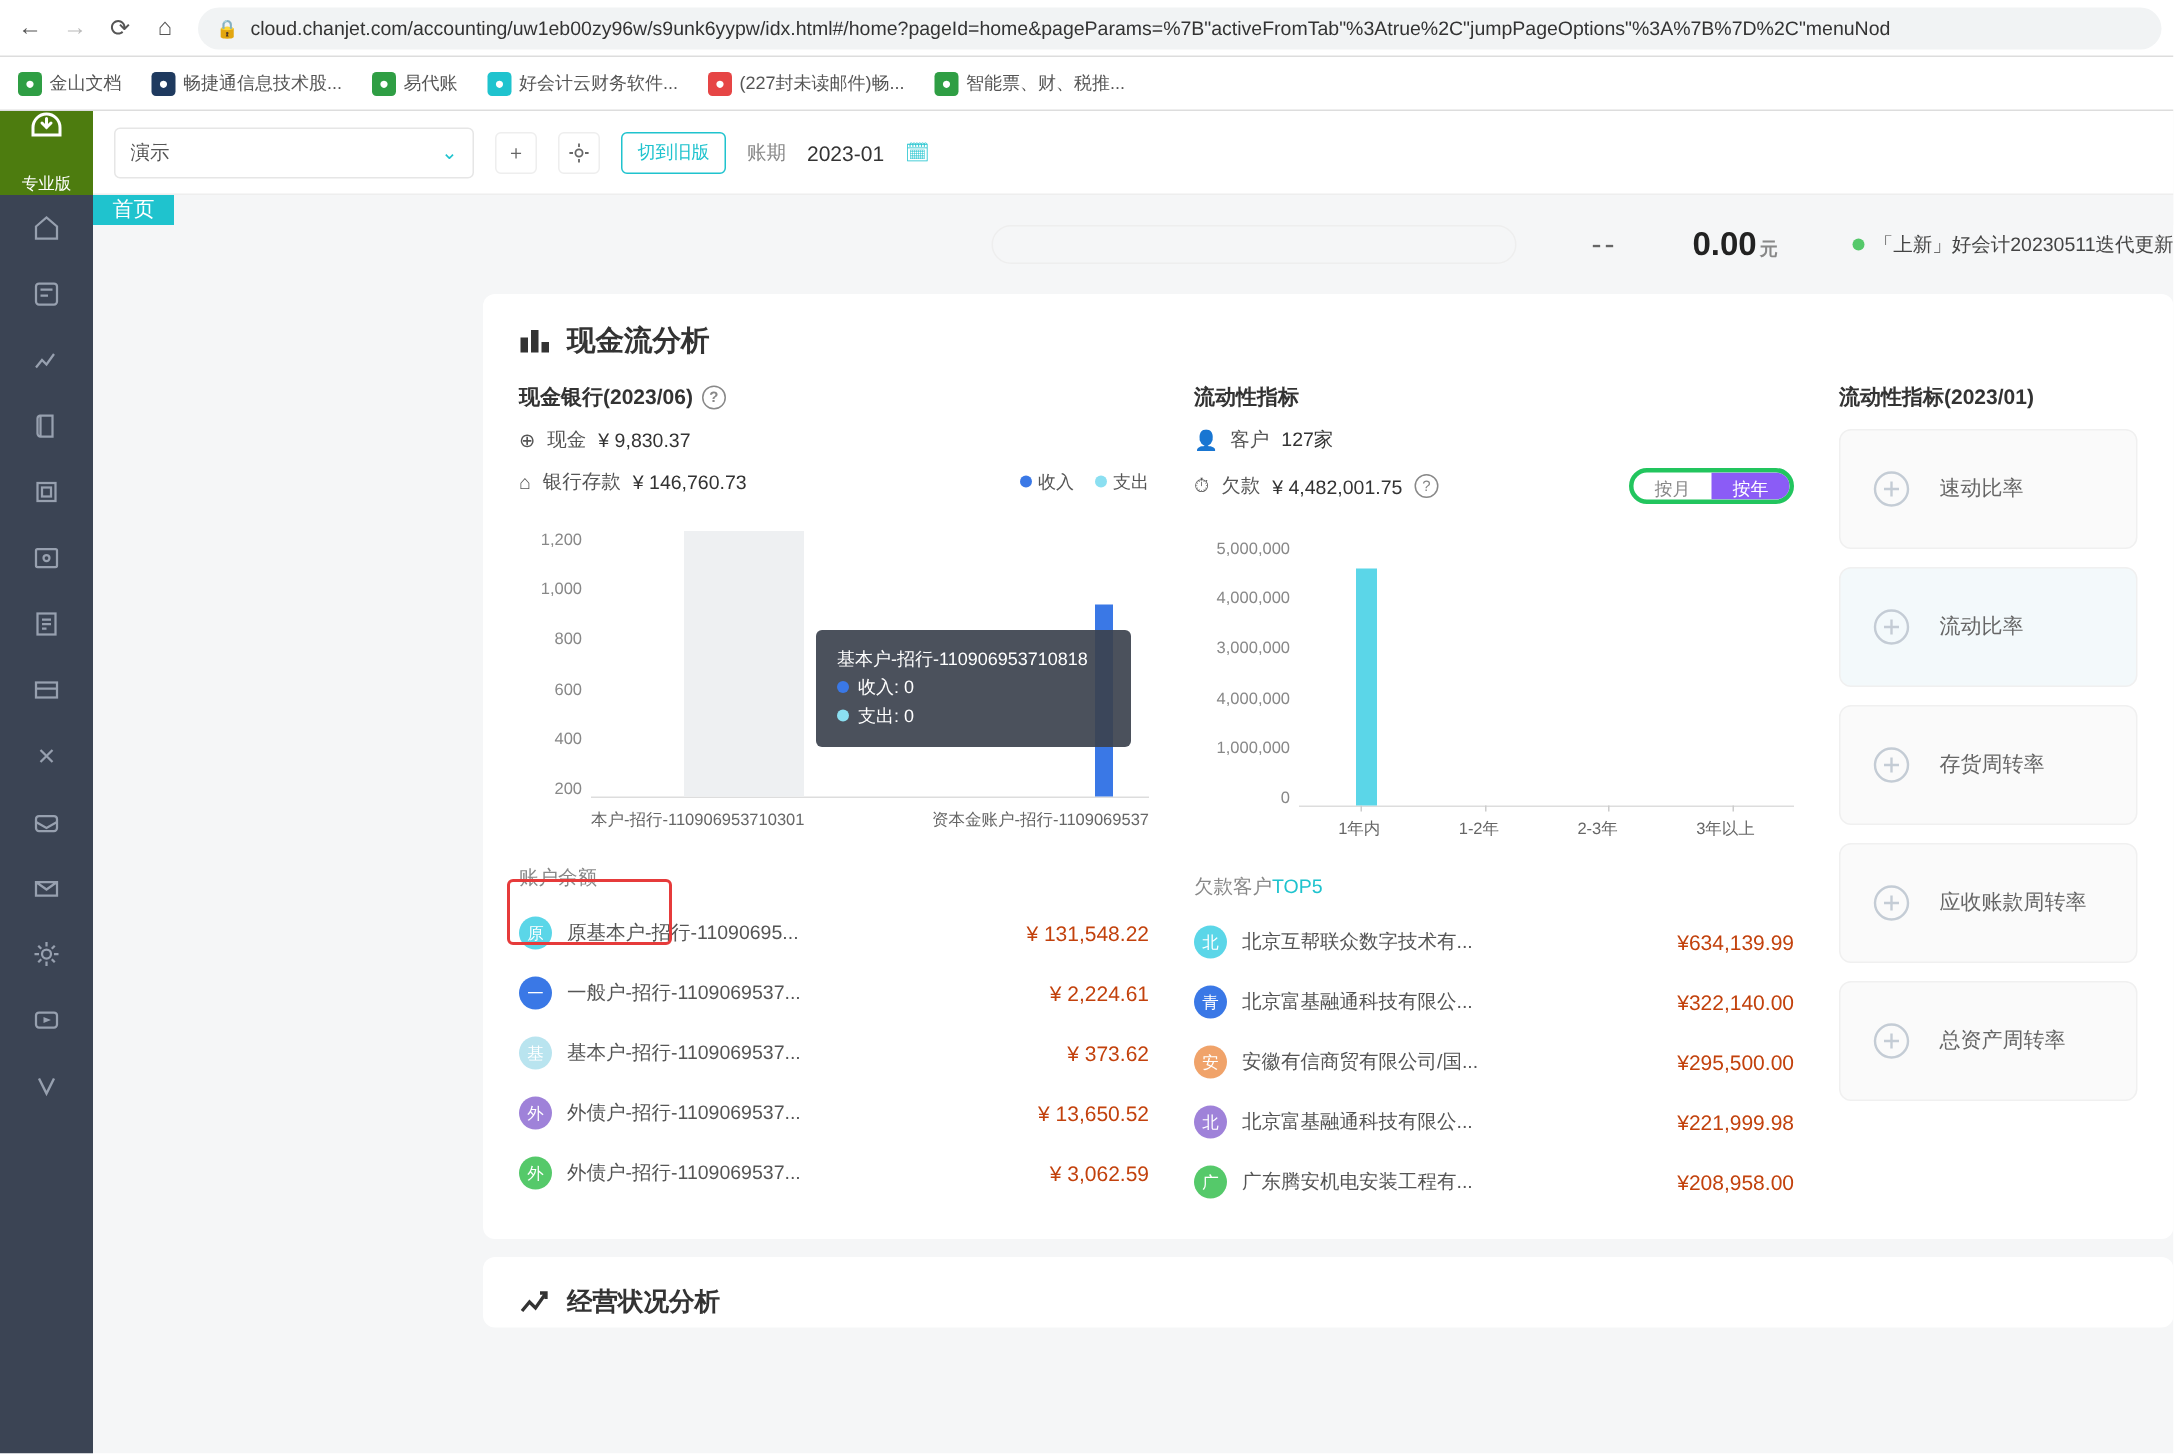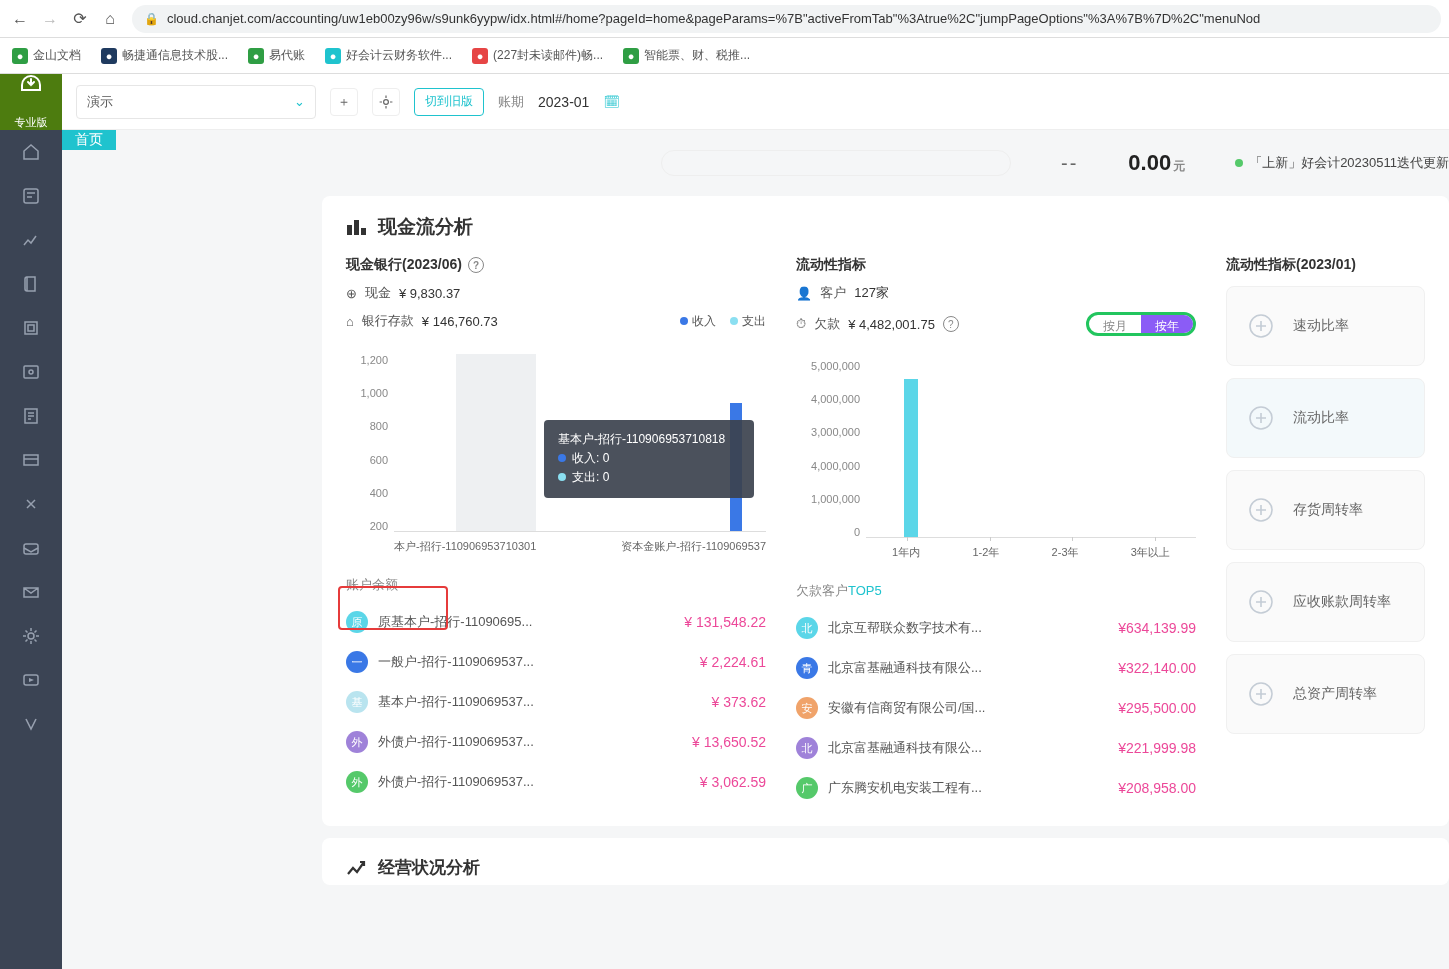--- a/index.html
+++ b/index.html
@@ -57,21 +57,21 @@
     .blue-bar{position:absolute;right:24px;bottom:0;width:12px;height:128px;background:#3a78e6;}
     .tooltip1{position:absolute;left:150px;top:66px;background:rgba(60,66,78,0.92);color:#fff;border-radius:4px;padding:10px 14px;font-size:12px;line-height:1.6;min-width:210px;}
     .tooltip1 .tt-dot{width:8px;height:8px;border-radius:50%;display:inline-block;margin-right:6px;}
     .redbox{position:absolute;border:2.5px solid #e63b3b;border-radius:4px;}
     .subsection-title { font-size:13px; color:#888; margin-top:22px; }
     .acct-list, .cust-list { margin-top:8px; }
     .list-row { display:flex; align-items:center; justify-content:space-between; padding:9px 0; }
     .list-left { display:flex; align-items:center; gap:10px; min-width:0; }
     .circ { width:22px; height:22px; border-radius:50%; color:#fff; display:inline-flex; align-items:center; justify-content:center; font-size:11px; flex-shrink:0; }
     .list-name { color:#555; font-size:13px; white-space:nowrap; overflow:hidden; text-overflow:ellipsis; max-width:190px;}
-    .list-amt { color:#ec4899; font-size:14px; }
+    .list-amt { color:#c2410c; font-size:14px; }
     .toggle-pill { display:inline-flex; border:3px solid #22c55e; border-radius:14px; overflow:hidden; font-size:12px; height:24px; }
     .toggle-pill span{ padding:3px 14px; color:#888; cursor:pointer;}
     .toggle-pill .active{ background:#8b5cf6; color:#fff;}
     .chart-area2 { position:relative; height:200px; margin-top:24px; }
     .yaxis2 { position:absolute; left:0; top:0; bottom:22px; width:70px; display:flex; flex-direction:column; justify-content:space-between; align-items:flex-end; font-size:11px; color:#888; padding-right:6px;}
     .plot2 { position:absolute; left:70px; right:0; top:0; bottom:22px; border-bottom:1px solid #ddd;}
     .xaxis2 { position:absolute; left:70px; right:0; bottom:0; display:flex; justify-content:space-around; font-size:11px; color:#666;}
     .tick-mark { border-left:1px solid #ccc; height:4px; position:absolute; bottom:-4px;}
     .cyan-bar { position:absolute; bottom:0; width:14px; background:#5bd6e8; }
     .col3-row{ display:flex; justify-content:space-between; align-items:center;}

